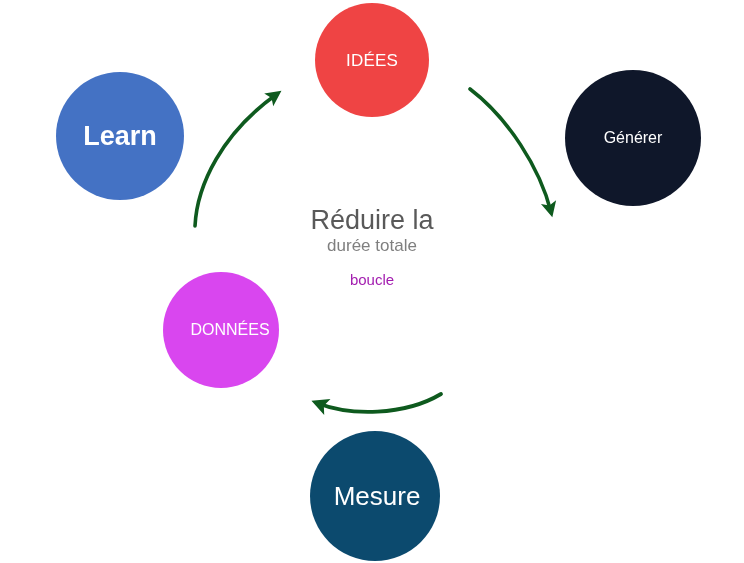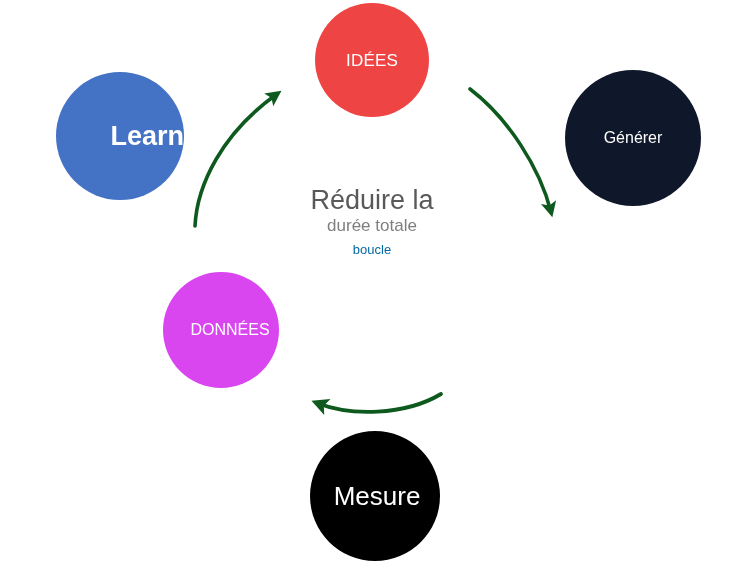--- a/index.html
+++ b/index.html
@@ -77,44 +77,44 @@
 
   
   #center-caption {
     position: absolute;
     left: 252px;
     top: 186px;
     width: 240px;
     text-align: center;
     user-select: none;
   }
-  .cap-line { display: block; white-space: nowrap; }
+  .cap-line { display: block; white-space: nowrap; margin-top: 20px; }
   #cap-line-1 {
     font-size: 27px;
     color: #595959;
     line-height: 1.05;
   }
   #cap-line-2 {
     font-size: 17px;
     color: #7f7f7f;
     line-height: 1.35;
     margin-top: 1px;
   }
   #cap-line-3 {
     font-size: 21px;
     color: #404040;
     font-weight: bold;
     line-height: 1.3;
     margin-top: 6px;
   }
   #cap-line-4 {
-    font-size: 13px;
-    color: #0369a1;
+    font-size: 15px;
+    color: #a21caf;
     line-height: 1.3;
-    margin-top: 4px;
+    margin-top: 12px;
   }
 
   .arrow-layer {
     position: absolute;
     left: 0; top: 0;
     width: 744px; height: 563px;
     pointer-events: none;
   }
 </style>
 </head>
@@ -145,34 +145,34 @@
 
     <g>
       <path d="M 441 394 C 404 416, 350 416, 317 403" fill="none" stroke="#0e5a1e" stroke-width="3.8" stroke-linecap="round" marker-end="url(#ah-left)"></path>
     </g>
   </svg>
 
   <div class="node" id="node-idees" style="background:#ef4444;">
     <span class="node-label">IDÉES</span>
   </div>
 
-  <div class="node" id="node-learn" style="background:#4472c4;justify-content:flex-end;">
+  <div class="node" id="node-learn" style="background:#4472c4;">
     <span class="node-label">Learn</span>
   </div>
 
   <div class="node" id="node-generer" style="background:#0f172a;">
     <span class="node-label">Générer</span>
   </div>
 
 
   <div class="node" id="node-donnees" style="background:#d946ef;">
     <span class="node-label">DONNÉES</span>
   </div>
 
-  <div class="node" id="node-mesure" style="background:#000000;">
+  <div class="node" id="node-mesure" style="background:#0c4a6e;">
     <span class="node-label">Mesure</span>
   </div>
 
   <div id="center-caption">
     <span class="cap-line" id="cap-line-1">Réduire la</span>
     <span class="cap-line" id="cap-line-2">durée totale</span>
     <span class="cap-line" id="cap-line-4">boucle</span>
   </div>
 
 </div>

